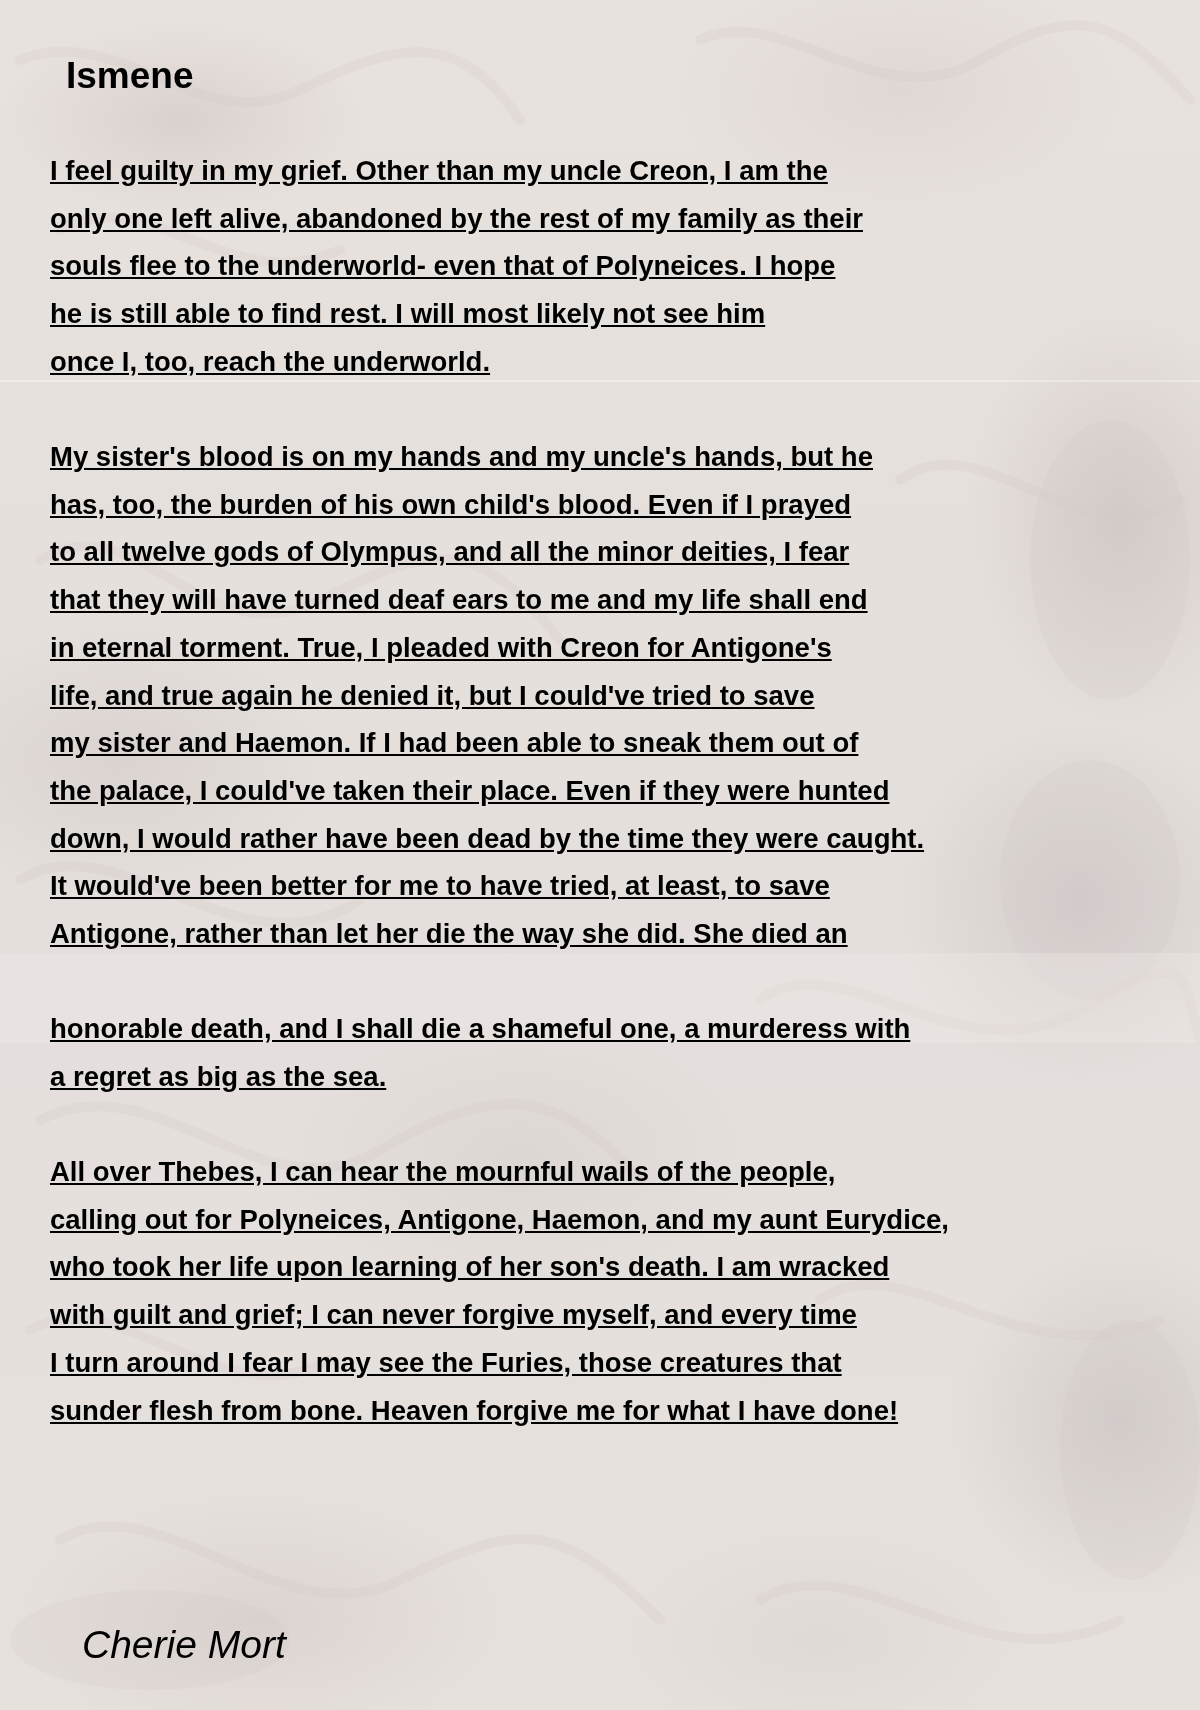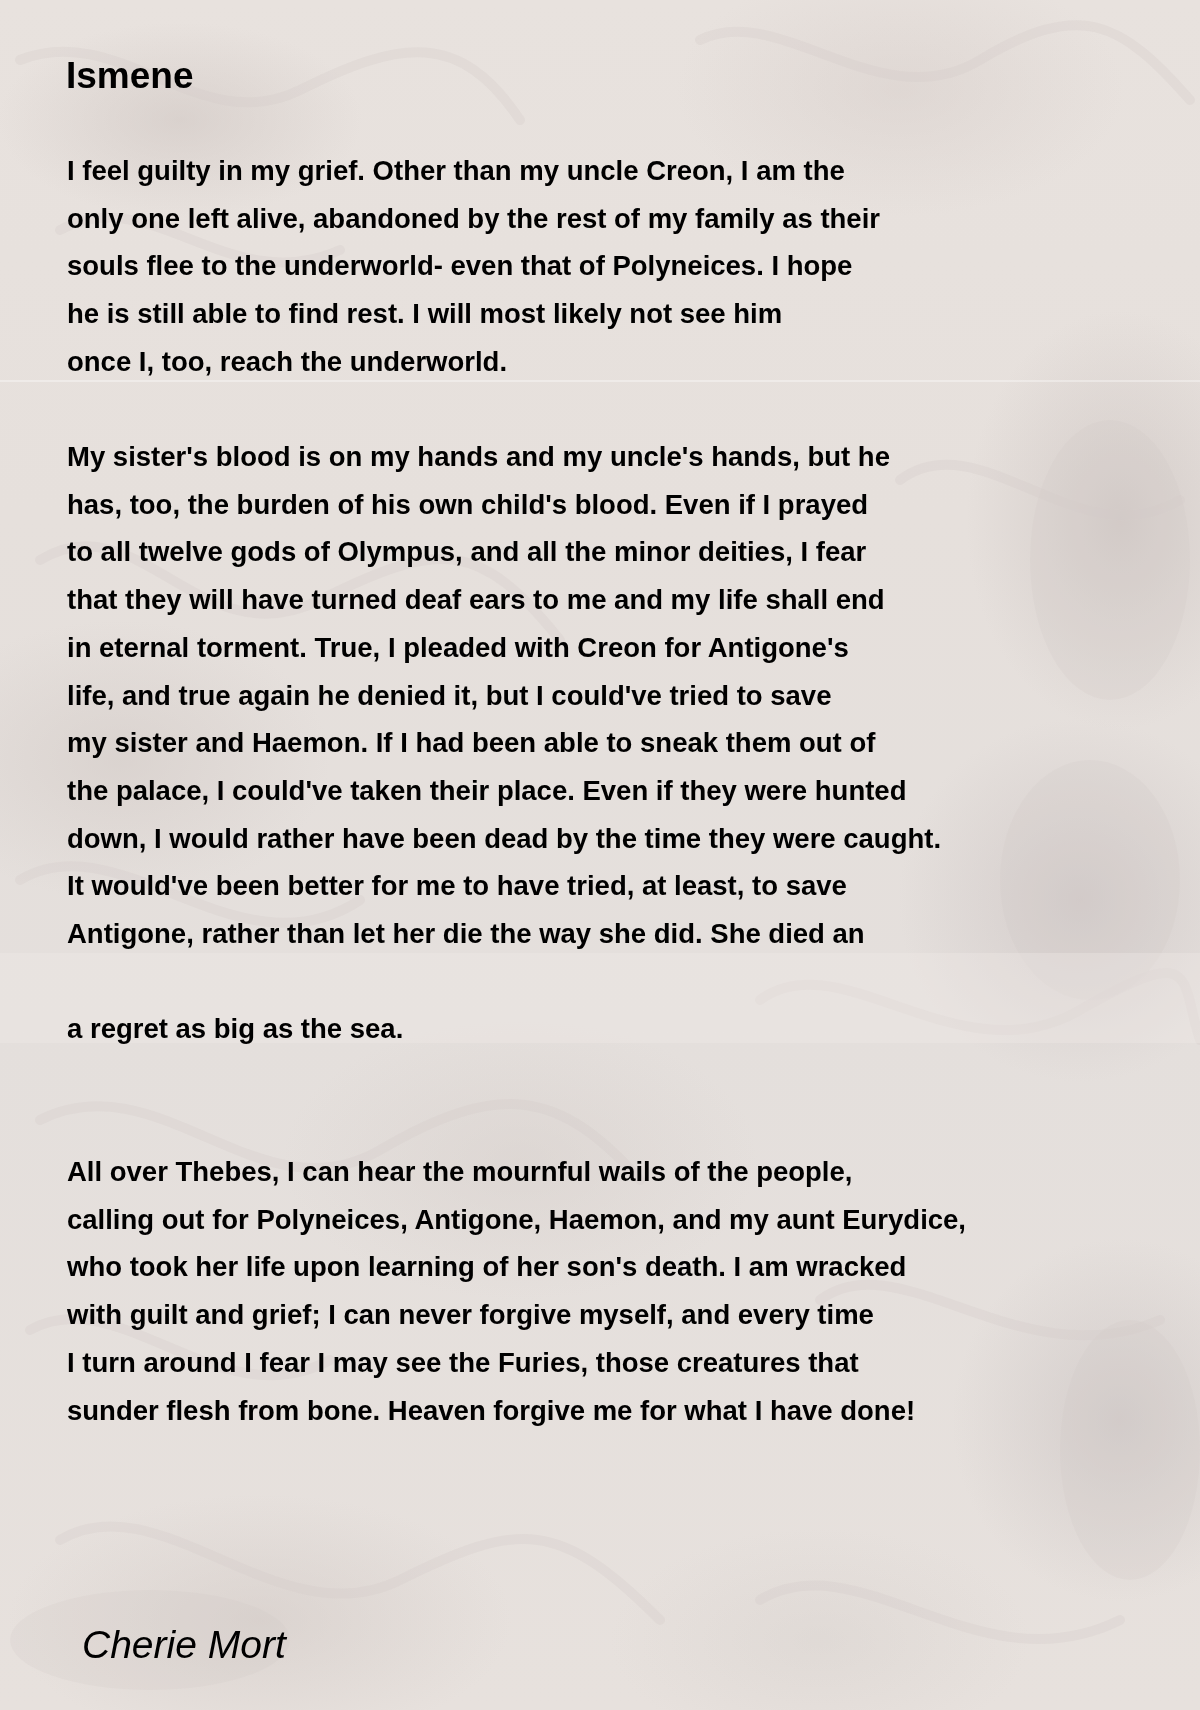--- a/index.html
+++ b/index.html
@@ -59,26 +59,27 @@
       left: 66px;
       top: 50px;
       margin: 0;
       font-size: 37px;
       font-weight: bold;
       line-height: 52px;
       letter-spacing: 0px;
     }
     .stanza {
       position: absolute;
-      left: 67px;
+      left: 50px;
       margin: 0;
       font-size: 27.5px;
       font-weight: bold;
       line-height: 47.7px;
       white-space: pre;
+      text-decoration: underline;
     }
     .line {
       display: block;
     }
     .signature {
       position: absolute;
       left: 70px;
       top: 1608px;
       margin: 12px;
       font-size: 39px;
@@ -116,18 +117,18 @@
 <div class="seam seam-1"></div>
 <div class="seam seam-2"></div>
 
 <main class="content">
   <h1 class="title">Ismene</h1>
 
   <p class="stanza" style="top:147px;"><span class="line">I feel guilty in my grief. Other than my uncle Creon, I am the</span><span class="line">only one left alive, abandoned by the rest of my family as their</span><span class="line">souls flee to the underworld- even that of Polyneices. I hope</span><span class="line">he is still able to find rest. I will most likely not see him</span><span class="line">once I, too, reach the underworld.</span></p>
 
   <p class="stanza" style="top:433px;"><span class="line">My sister's blood is on my hands and my uncle's hands, but he</span><span class="line">has, too, the burden of his own child's blood. Even if I prayed</span><span class="line">to all twelve gods of Olympus, and all the minor deities, I fear</span><span class="line">that they will have turned deaf ears to me and my life shall end</span><span class="line">in eternal torment. True, I pleaded with Creon for Antigone's</span><span class="line">life, and true again he denied it, but I could've tried to save</span><span class="line">my sister and Haemon. If I had been able to sneak them out of</span><span class="line">the palace, I could've taken their place. Even if they were hunted</span><span class="line">down, I would rather have been dead by the time they were caught.</span><span class="line">It would've been better for me to have tried, at least, to save</span><span class="line">Antigone, rather than let her die the way she did. She died an</span></p>
 
-  <p class="stanza" style="top:1005px;"><span class="line">a regret as big as the sea.</span></p>
+  <p class="stanza" style="top:1005px;"><span class="line">honorable death, and I shall die a shameful one, a murderess with</span><span class="line">a regret as big as the sea.</span></p>
 
   <p class="stanza" style="top:1148px;"><span class="line">All over Thebes, I can hear the mournful wails of the people,</span><span class="line">calling out for Polyneices, Antigone, Haemon, and my aunt Eurydice,</span><span class="line">who took her life upon learning of her son's death. I am wracked</span><span class="line">with guilt and grief; I can never forgive myself, and every time</span><span class="line">I turn around I fear I may see the Furies, those creatures that</span><span class="line">sunder flesh from bone. Heaven forgive me for what I have done!</span></p>
 
   <p class="signature">Cherie Mort</p>
 </main>
 
 </body></html>

